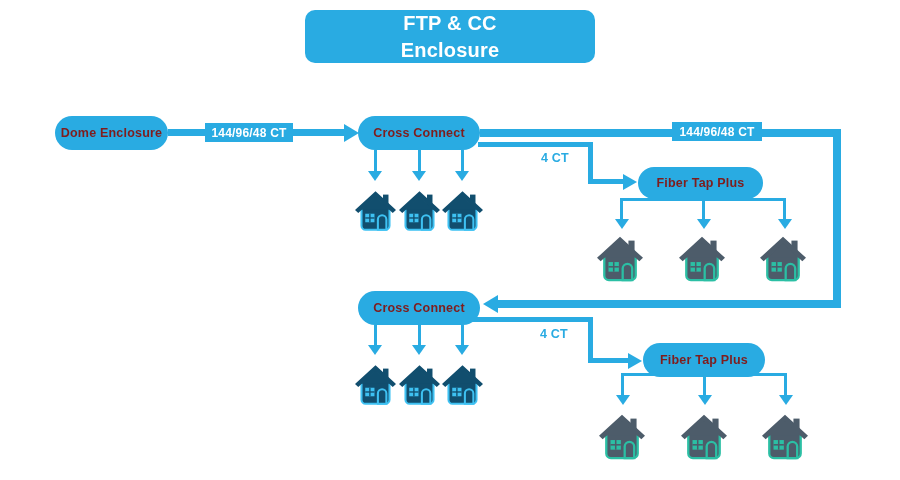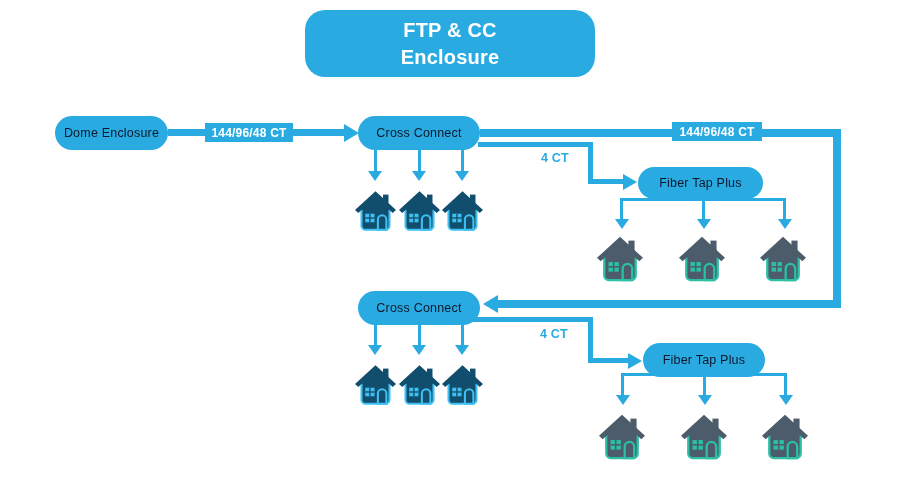--- a/index.html
+++ b/index.html
@@ -8,28 +8,28 @@
     --blue-line:#3EC1F2;
     --teal-body:#4D5C6A;
     --teal-line:#2BBFA4;
   }
   html,body{margin:0;padding:0;background:#fff;}
   .canvas{
     position:relative;width:900px;height:480px;background:#ffffff;overflow:hidden;
     font-family:"Liberation Sans",sans-serif;
   }
   .title-box{
-    position:absolute;left:305px;top:10px;width:290px;height:67px;
-    background:var(--primary);border-radius:20px;color:#fff;font-weight:bold;
+    position:absolute;left:305px;top:10px;width:290px;height:53px;
+    background:var(--primary);border-radius:10px;color:#fff;font-weight:bold;
     font-size:20px;display:flex;flex-direction:column;align-items:center;justify-content:center;
     line-height:1.35;letter-spacing:.2px;
   }
   .pill{
-    position:absolute;background:var(--primary);border-radius:999px;color:#0f172a;
-    font-weight:normal;font-size:12.5px;display:flex;align-items:center;justify-content:center;
+    position:absolute;background:var(--primary);border-radius:999px;color:#7f1d1d;
+    font-weight:bold;font-size:12.5px;display:flex;align-items:center;justify-content:center;
     letter-spacing:.2px;
   }
   .line{position:absolute;background:var(--primary);}
   .ah{position:absolute;width:0;height:0;}
   .ah-right{border-top:9px solid transparent;border-bottom:9px solid transparent;border-left:15px solid var(--primary);}
   .ah-right-sm{border-top:8px solid transparent;border-bottom:8px solid transparent;border-left:14px solid var(--primary);}
   .ah-left{border-top:9px solid transparent;border-bottom:9px solid transparent;border-right:15px solid var(--primary);}
   .ah-down{border-left:7px solid transparent;border-right:7px solid transparent;border-top:10px solid var(--primary);}
   .link-label{
     position:absolute;height:19px;background:var(--primary);color:#fff;font-weight:bold;

